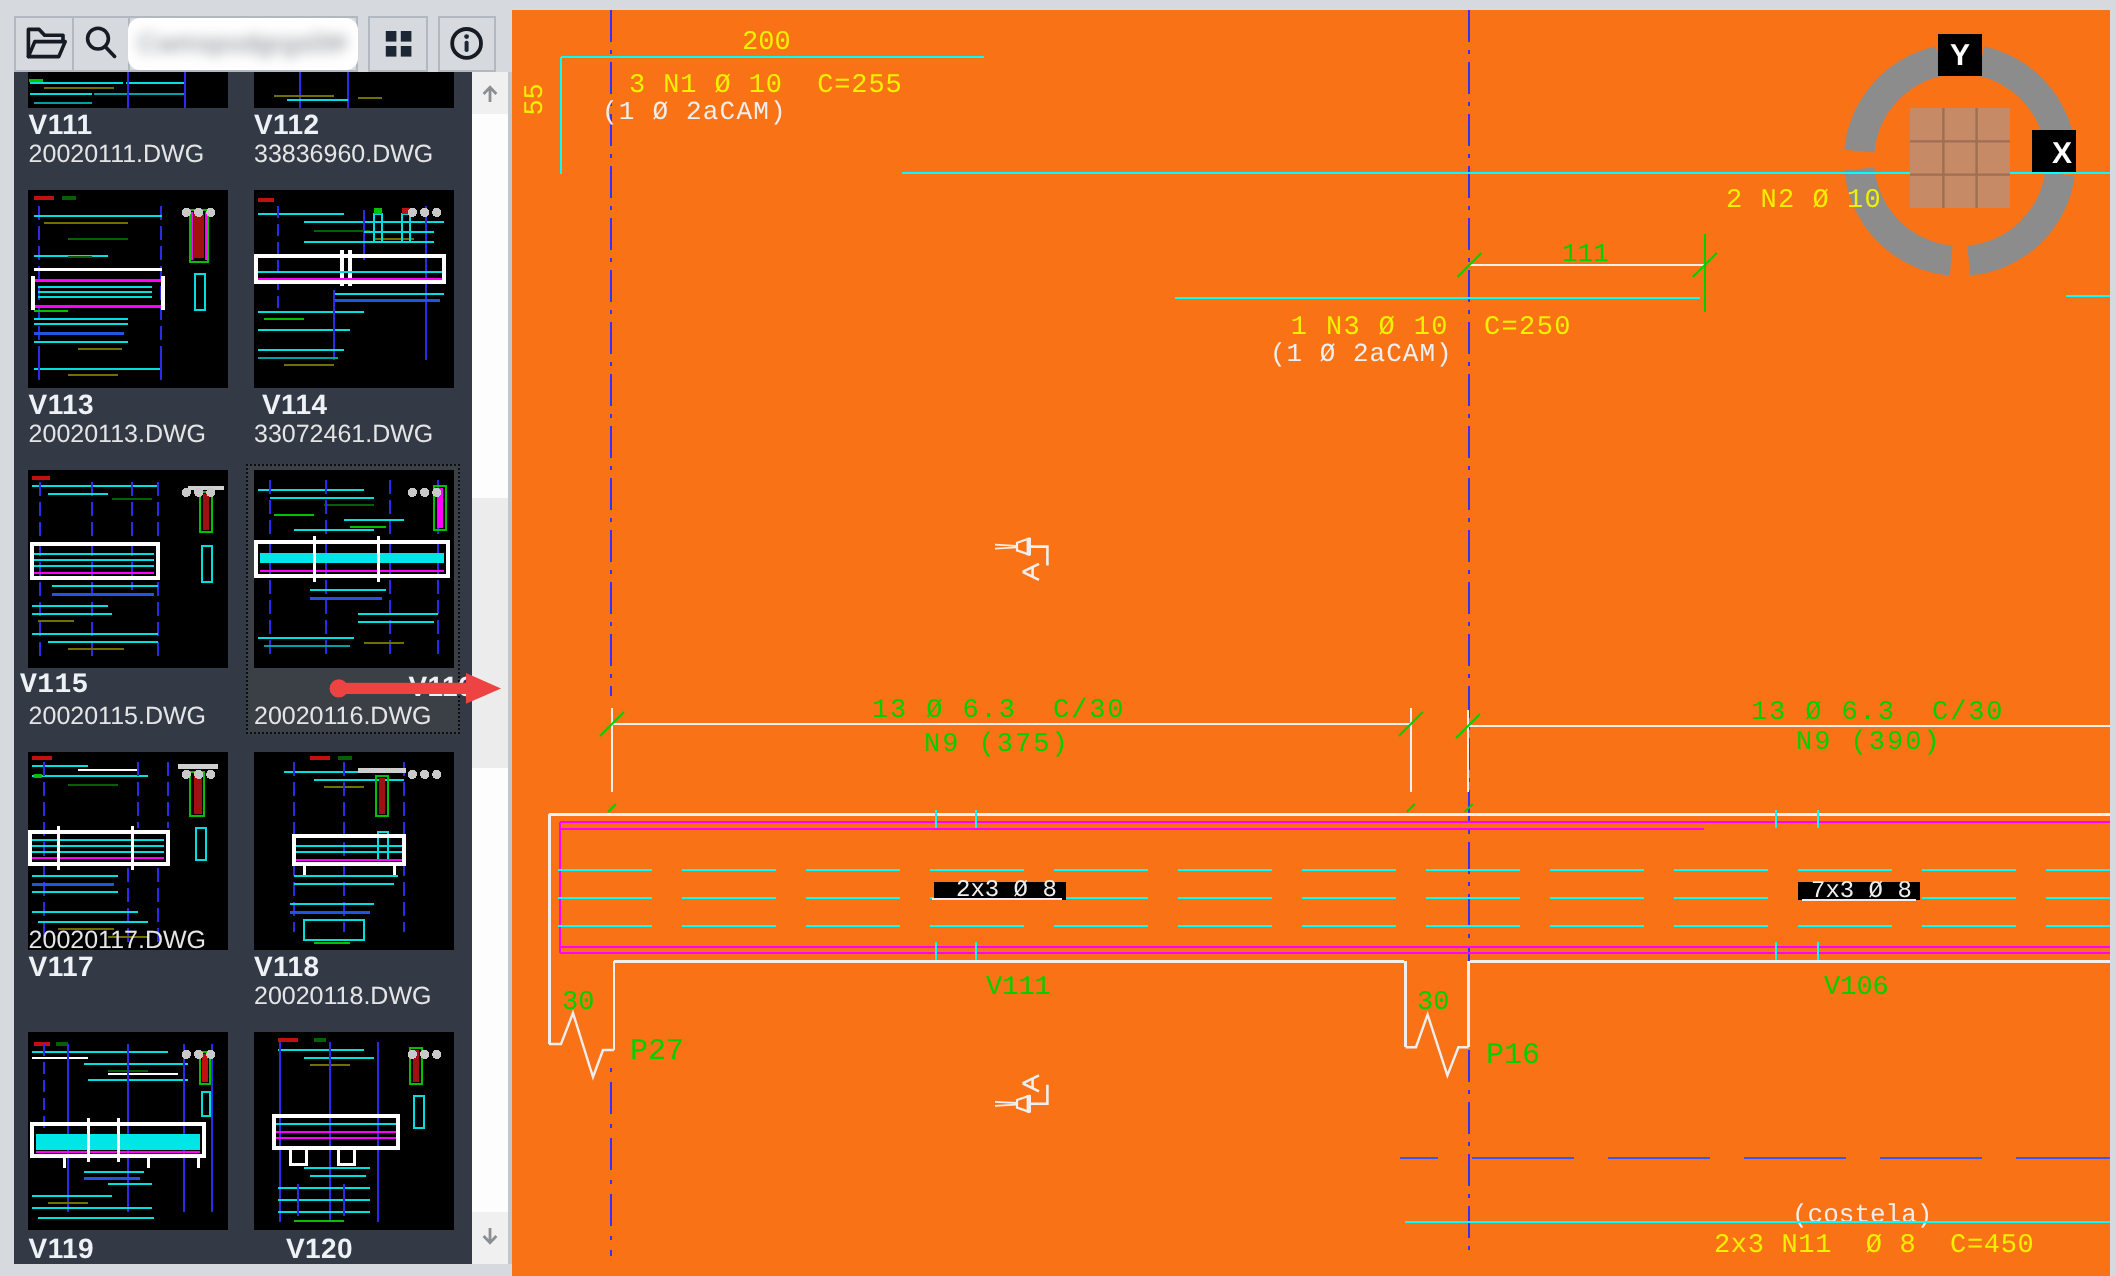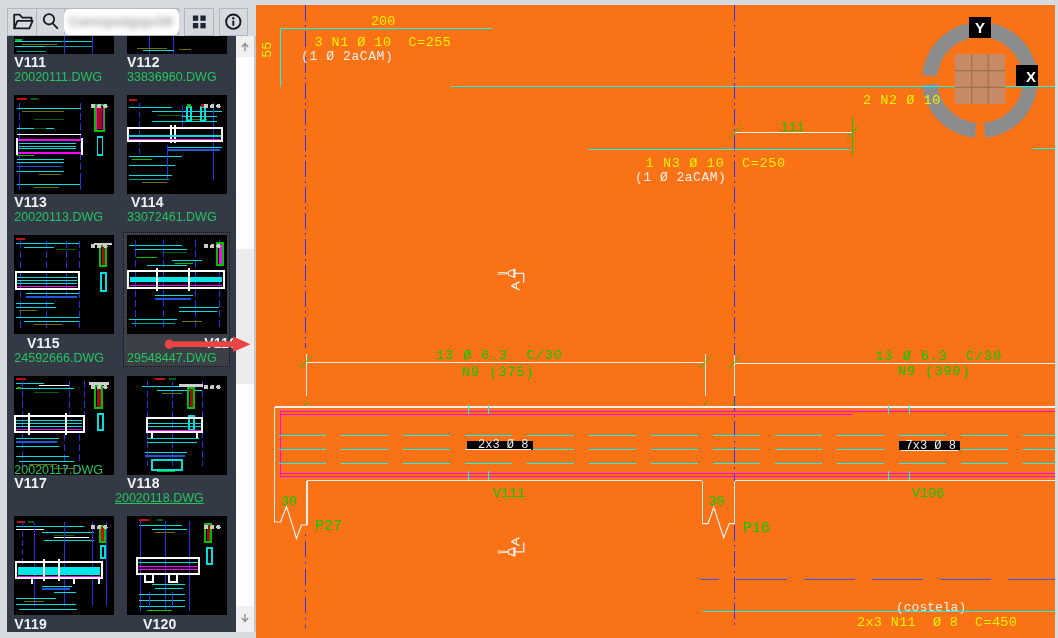--- a/index.html
+++ b/index.html
@@ -1,20 +1,20 @@
 <!DOCTYPE html>
 <html><head>
 <meta charset="utf-8">
 <style>
   html,body{margin:0;padding:0;}
   body{width:1058px;height:638px;background:#d6d9de;font-family:"Liberation Sans",sans-serif;overflow:hidden;position:relative;}
   #sidebar{position:absolute;left:7px;top:36px;width:229.4px;height:596px;background:#333a46;overflow:hidden;}
   .thumb{position:absolute;width:100px;height:99px;background:#000;}
   .vlab{position:absolute;width:110px;color:#eef1f5;font-weight:bold;font-size:14px;line-height:1;letter-spacing:0.2px;}
-  .flab{position:absolute;width:120px;color:#22c55e;font-size:12.5px;line-height:1;}
+  .flab{position:absolute;width:120px;color:#e5e5e5;font-size:12.5px;line-height:1;}
   #selcell{position:absolute;left:115.9px;top:195.6px;width:104.7px;height:133.3px;background:#3b4047;border:1px dotted #0c0e12;}
   #toolbar{position:absolute;left:7px;top:8px;width:249px;height:28px;}
   .tbox{position:absolute;top:0;height:26px;border:1px solid #b2b8c0;}
   #scroll{position:absolute;left:236.4px;top:36px;width:17.8px;height:596px;background:#fdfdfd;}
   .sbtn{position:absolute;left:0;width:17.8px;background:#f0f0f0;}
   #arrow{position:absolute;left:160px;top:333px;width:96px;height:22px;z-index:30;}
   #canvas{position:absolute;left:256px;top:5px;width:799px;height:634px;background:#f97316;overflow:hidden;}
   svg{display:block;}
 </style>
 </head>
@@ -183,22 +183,22 @@
         <rect x="86" y="11" width="6" height="20" stroke="#00c000" stroke-width="1.2" fill="none"></rect>
         <rect x="87.5" y="12" width="3" height="18" fill="#a01010"></rect>
         <rect x="87" y="38" width="5" height="18" stroke="#00dede" stroke-width="1.2" fill="none"></rect>
         <g fill="#c9c9c9">
           <circle cx="79.2" cy="11.2" r="2.3"></circle>
           <circle cx="85.3" cy="11.2" r="2.3"></circle>
           <circle cx="91.4" cy="11.2" r="2.3"></circle>
         </g>
       </svg>
     </div>
-<div class="vlab" style="left:20px;top:299.8px;">V115</div>
-<div class="flab" style="left:7.3px;top:315.8px;">24592666.DWG</div>
+<div class="vlab" style="left:3px;top:299.8px;font-family:Liberation Mono, monospace;">V115</div>
+<div class="flab" style="left:7.3px;top:315.8px;">20020115.DWG</div>
 <div class="thumb" style="left:119.5px;top:199.3px;">
       <svg width="100" height="99" viewBox="0 0 100 99" shape-rendering="crispEdges">
         <line x1="2" y1="10" x2="55" y2="10" stroke="#00dede" stroke-width="1"></line>
         <line x1="8" y1="14" x2="60" y2="14" stroke="#00dede" stroke-width="1"></line>
         <rect x="35" y="17" width="25" height="1" fill="#056005"></rect>
         <line x1="8" y1="5" x2="8" y2="92" stroke="#2a2ae8" stroke-width="1" stroke-dasharray="7 3"></line>
         <line x1="36" y1="5" x2="36" y2="92" stroke="#2a2ae8" stroke-width="1" stroke-dasharray="7 3"></line>
         <line x1="68" y1="5" x2="68" y2="92" stroke="#2a2ae8" stroke-width="1" stroke-dasharray="7 3"></line>
         <line x1="92" y1="5" x2="92" y2="92" stroke="#2a2ae8" stroke-width="1" stroke-dasharray="7 3"></line>
         <rect x="10" y="22" width="20" height="1" fill="#00c000"></rect>
@@ -220,21 +220,21 @@
         <rect x="90" y="8" width="6" height="22" stroke="#00c000" stroke-width="1.2" fill="none"></rect>
         <rect x="91.5" y="9" width="3" height="20" fill="#ff00ff"></rect>
         <g fill="#c9c9c9">
           <circle cx="79.2" cy="11.2" r="2.3"></circle>
           <circle cx="85.3" cy="11.2" r="2.3"></circle>
           <circle cx="91.4" cy="11.2" r="2.3"></circle>
         </g>
       </svg>
     </div>
 <div class="vlab" style="left:120.0px;top:299.8px;text-align:right;">V116</div>
-<div class="flab" style="left:120.0px;top:315.8px;">29548447.DWG</div>
+<div class="flab" style="left:120.0px;top:315.8px;">20020116.DWG</div>
 <div class="thumb" style="left:6.8px;top:339.5px;">
       <svg width="100" height="99" viewBox="0 0 100 99" shape-rendering="crispEdges">
         <rect x="2" y="2" width="10" height="2" fill="#c01010"></rect>
         <line x1="2" y1="7" x2="30" y2="7" stroke="#00dede" stroke-width="1"></line>
         <line x1="25" y1="9" x2="55" y2="9" stroke="#ffffff" stroke-width="1"></line>
         <line x1="2" y1="12" x2="60" y2="12" stroke="#00dede" stroke-width="1"></line>
         <rect x="3" y="11" width="4" height="2" fill="#00c000"></rect>
         <rect x="20" y="16" width="25" height="1" fill="#056005"></rect>
         <line x1="8" y1="5" x2="8" y2="95" stroke="#2a2ae8" stroke-width="1" stroke-dasharray="7 3"></line>
         <line x1="55" y1="5" x2="55" y2="38" stroke="#2a2ae8" stroke-width="1" stroke-dasharray="7 3"></line>
@@ -295,21 +295,21 @@
         <rect x="25" y="84" width="30" height="10" stroke="#00dede" stroke-width="1.2" fill="none"></rect>
         <rect x="30" y="95" width="18" height="1" fill="#00c000"></rect>
         <g fill="#c9c9c9">
           <circle cx="79.2" cy="11.2" r="2.3"></circle>
           <circle cx="85.3" cy="11.2" r="2.3"></circle>
           <circle cx="91.4" cy="11.2" r="2.3"></circle>
         </g>
       </svg>
     </div>
 <div class="vlab" style="left:120.0px;top:440.0px;">V118</div>
-<div class="flab" style="left:108px;top:456.0px;text-decoration:underline;">20020118.DWG</div>
+<div class="flab" style="left:120.0px;top:456.0px;">20020118.DWG</div>
 <div class="thumb" style="left:6.8px;top:480.0px;">
       <svg width="100" height="99" viewBox="0 0 100 99" shape-rendering="crispEdges">
         <rect x="3" y="5" width="8" height="2" fill="#c01010"></rect>
         <rect x="14" y="5" width="6" height="2" fill="#056005"></rect>
         <line x1="2" y1="10" x2="70" y2="10" stroke="#00dede" stroke-width="1"></line>
         <line x1="2" y1="13" x2="30" y2="13" stroke="#ffffff" stroke-width="1"></line>
         <line x1="28" y1="16" x2="80" y2="16" stroke="#00dede" stroke-width="1"></line>
         <rect x="40" y="19" width="20" height="1" fill="#056005"></rect>
         <line x1="40" y1="21" x2="75" y2="21" stroke="#ffffff" stroke-width="1"></line>
         <line x1="30" y1="24" x2="80" y2="24" stroke="#00dede" stroke-width="1"></line>

